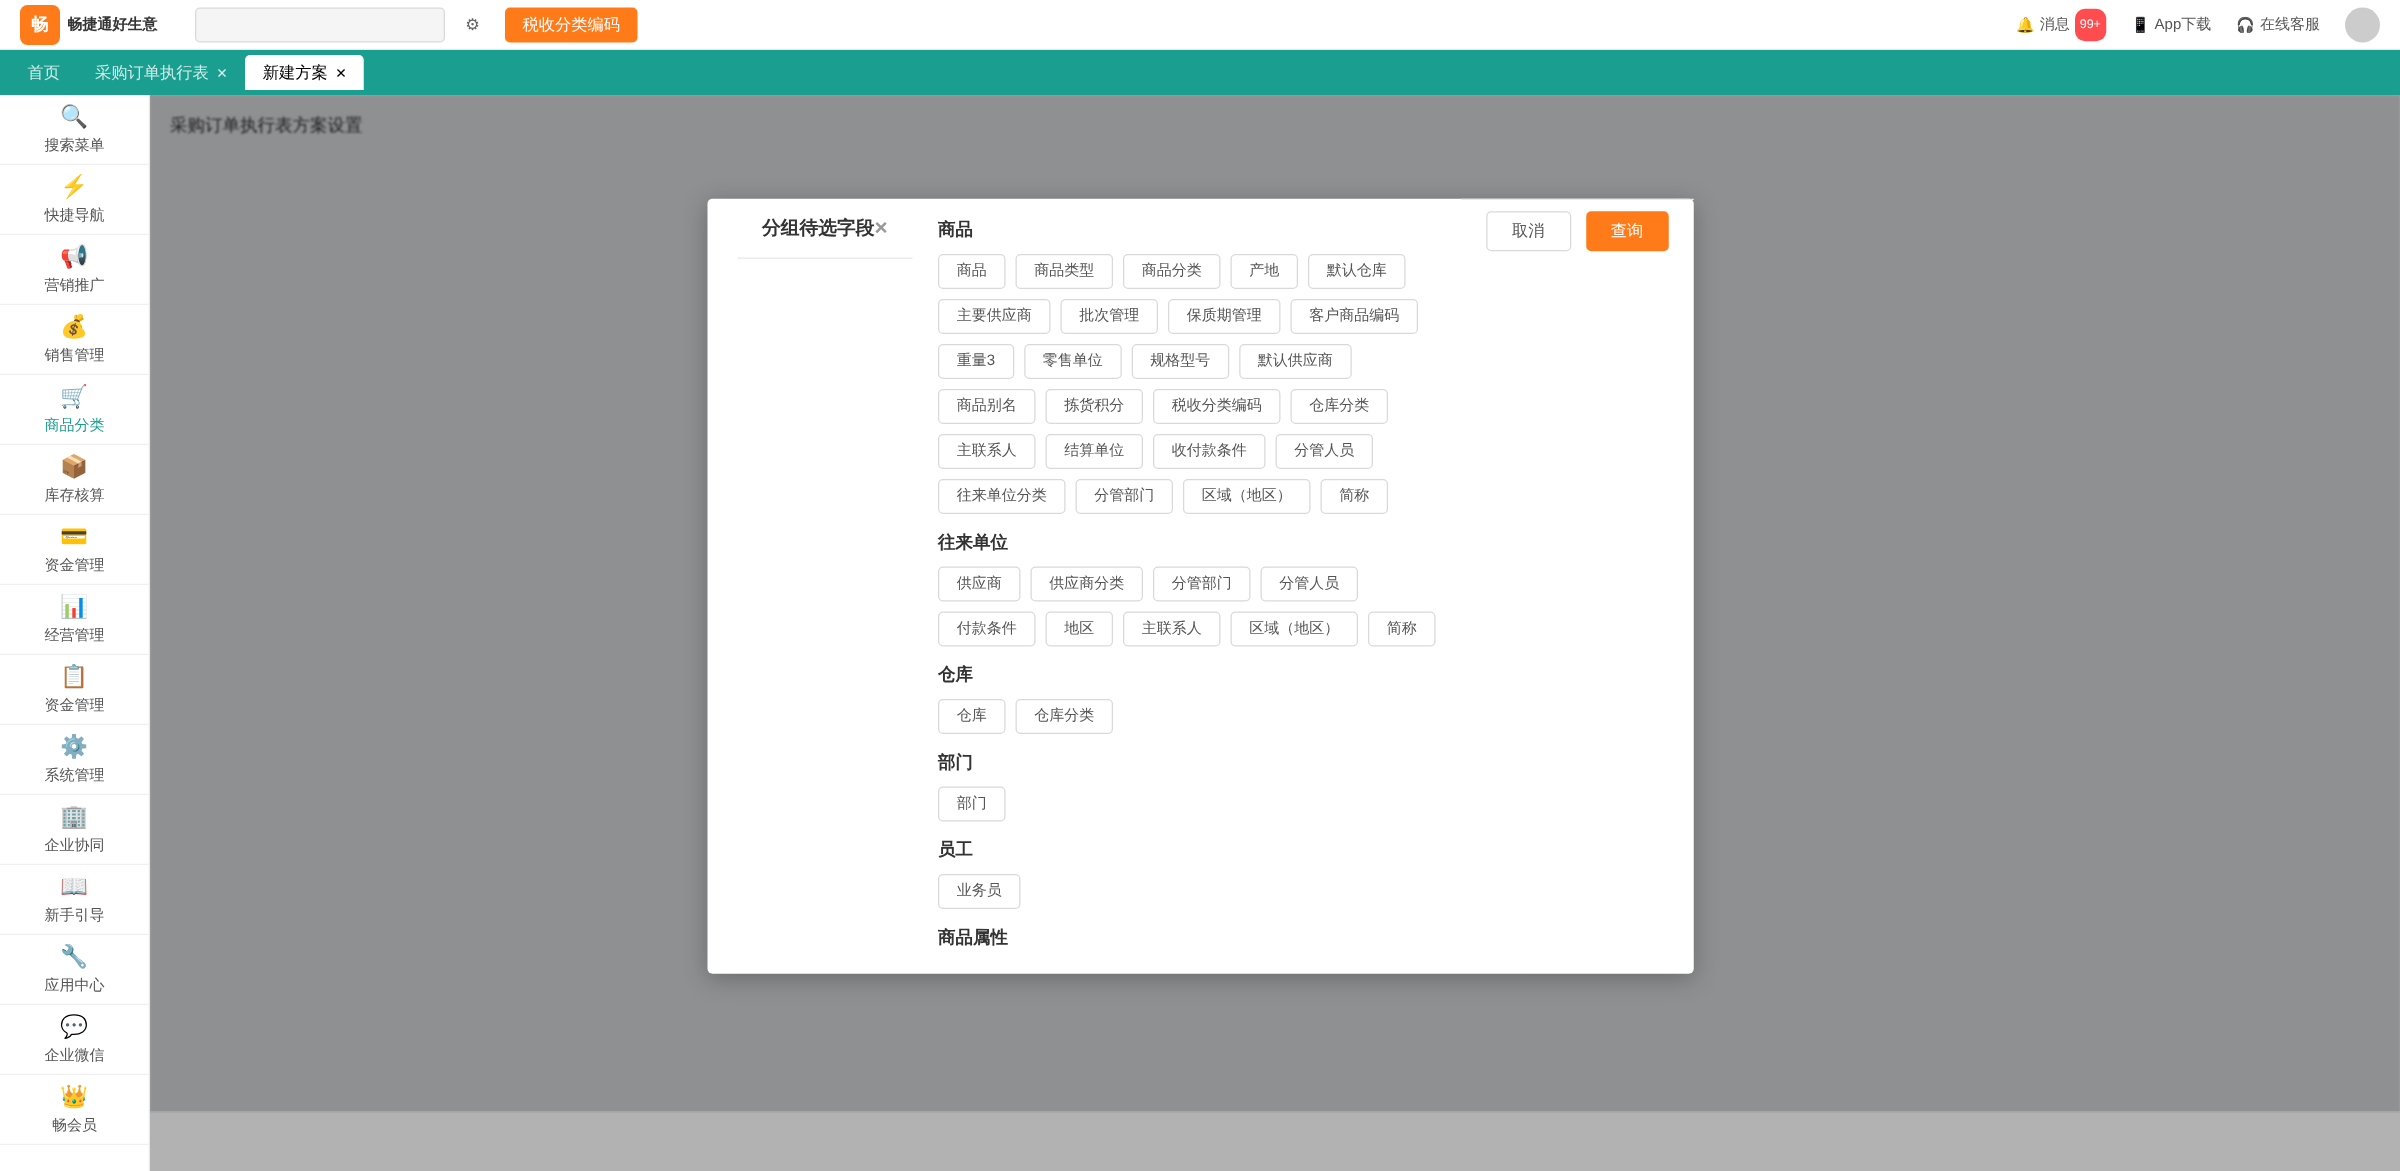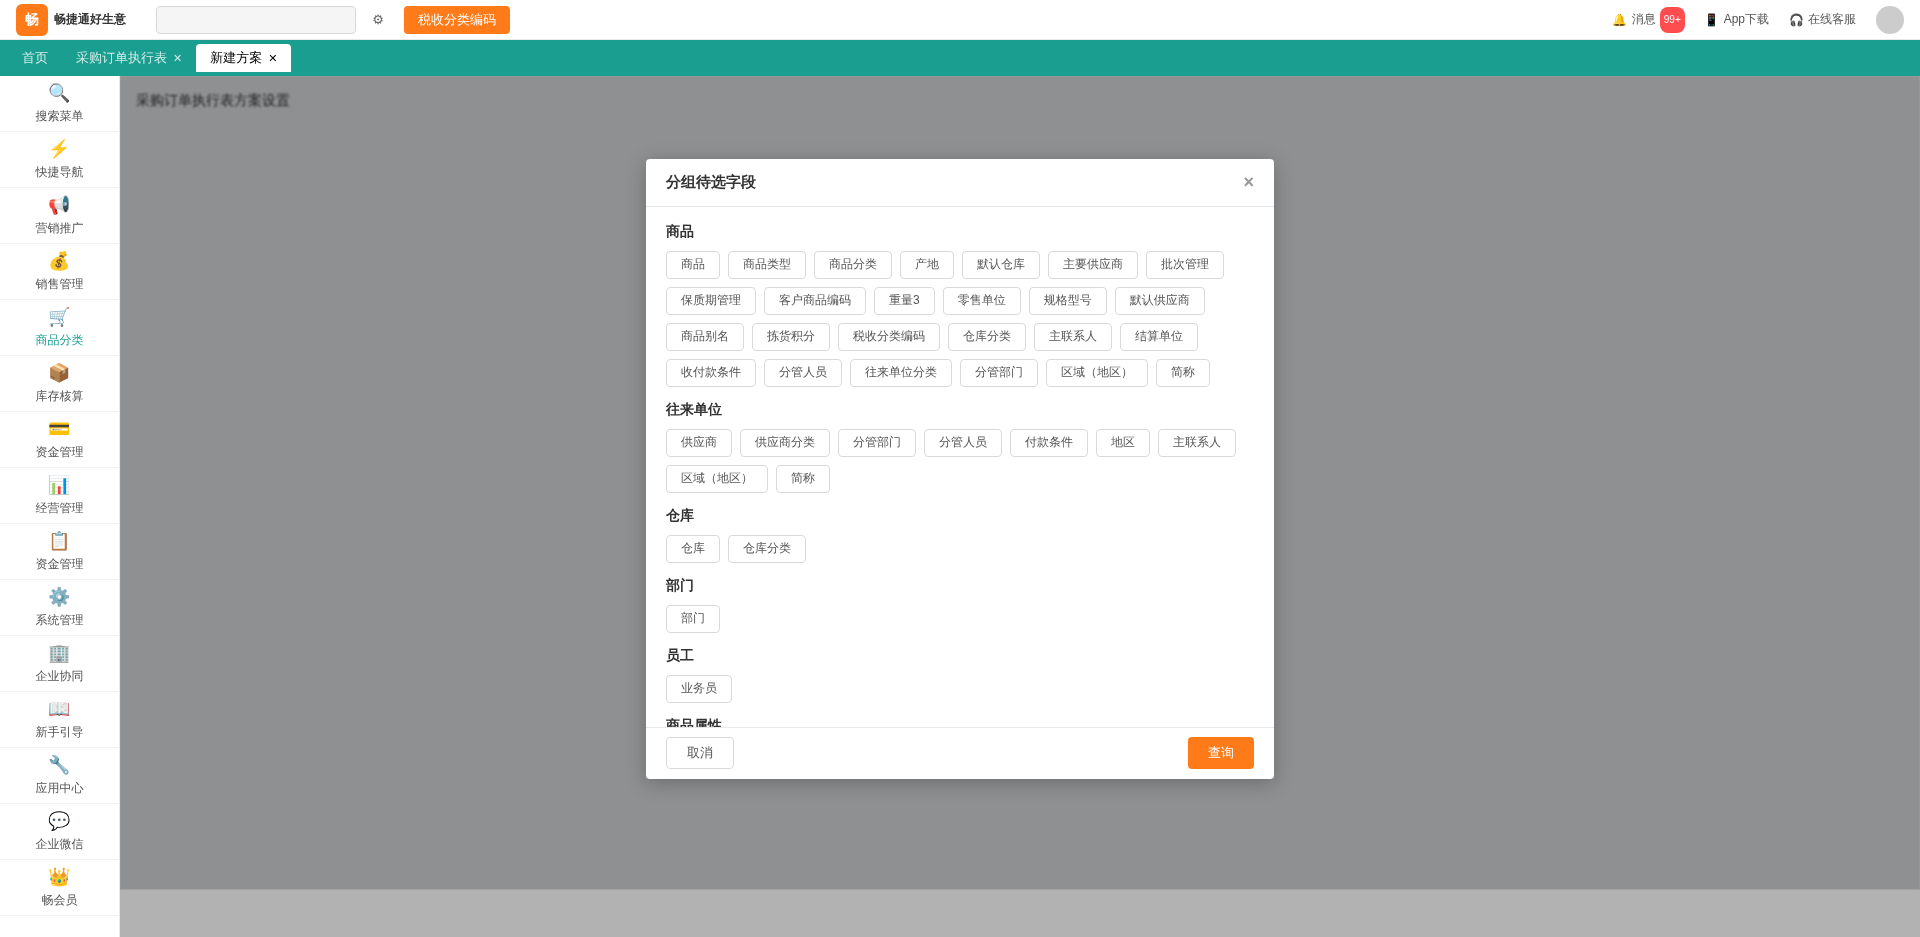--- a/index.html
+++ b/index.html
@@ -147,24 +147,25 @@
     
     .modal-wrapper {
       position: fixed;
       top: 0; left: 0; right: 0; bottom: 0;
       display: flex; align-items: center; justify-content: center;
       z-index: 300;
     }
     .modal {
       background: #fff;
       border-radius: 4px;
-      width: 628px;
+      width: 789px;
       max-height: 620px;
-      display: flex; flex-direction: column;
+      display: flex; 
       box-shadow: 0 4px 20px rgba(0,0,0,0.25);
+      padding-left: 24px;
     }
     .modal-header {
       height: 48px;
       display: flex; align-items: center;
       padding: 0 20px;
       border-bottom: 1px solid #e8e8e8;
       font-size: 15px; font-weight: bold; color: #333;
       flex-shrink: 0;
     }
     .modal-close {

